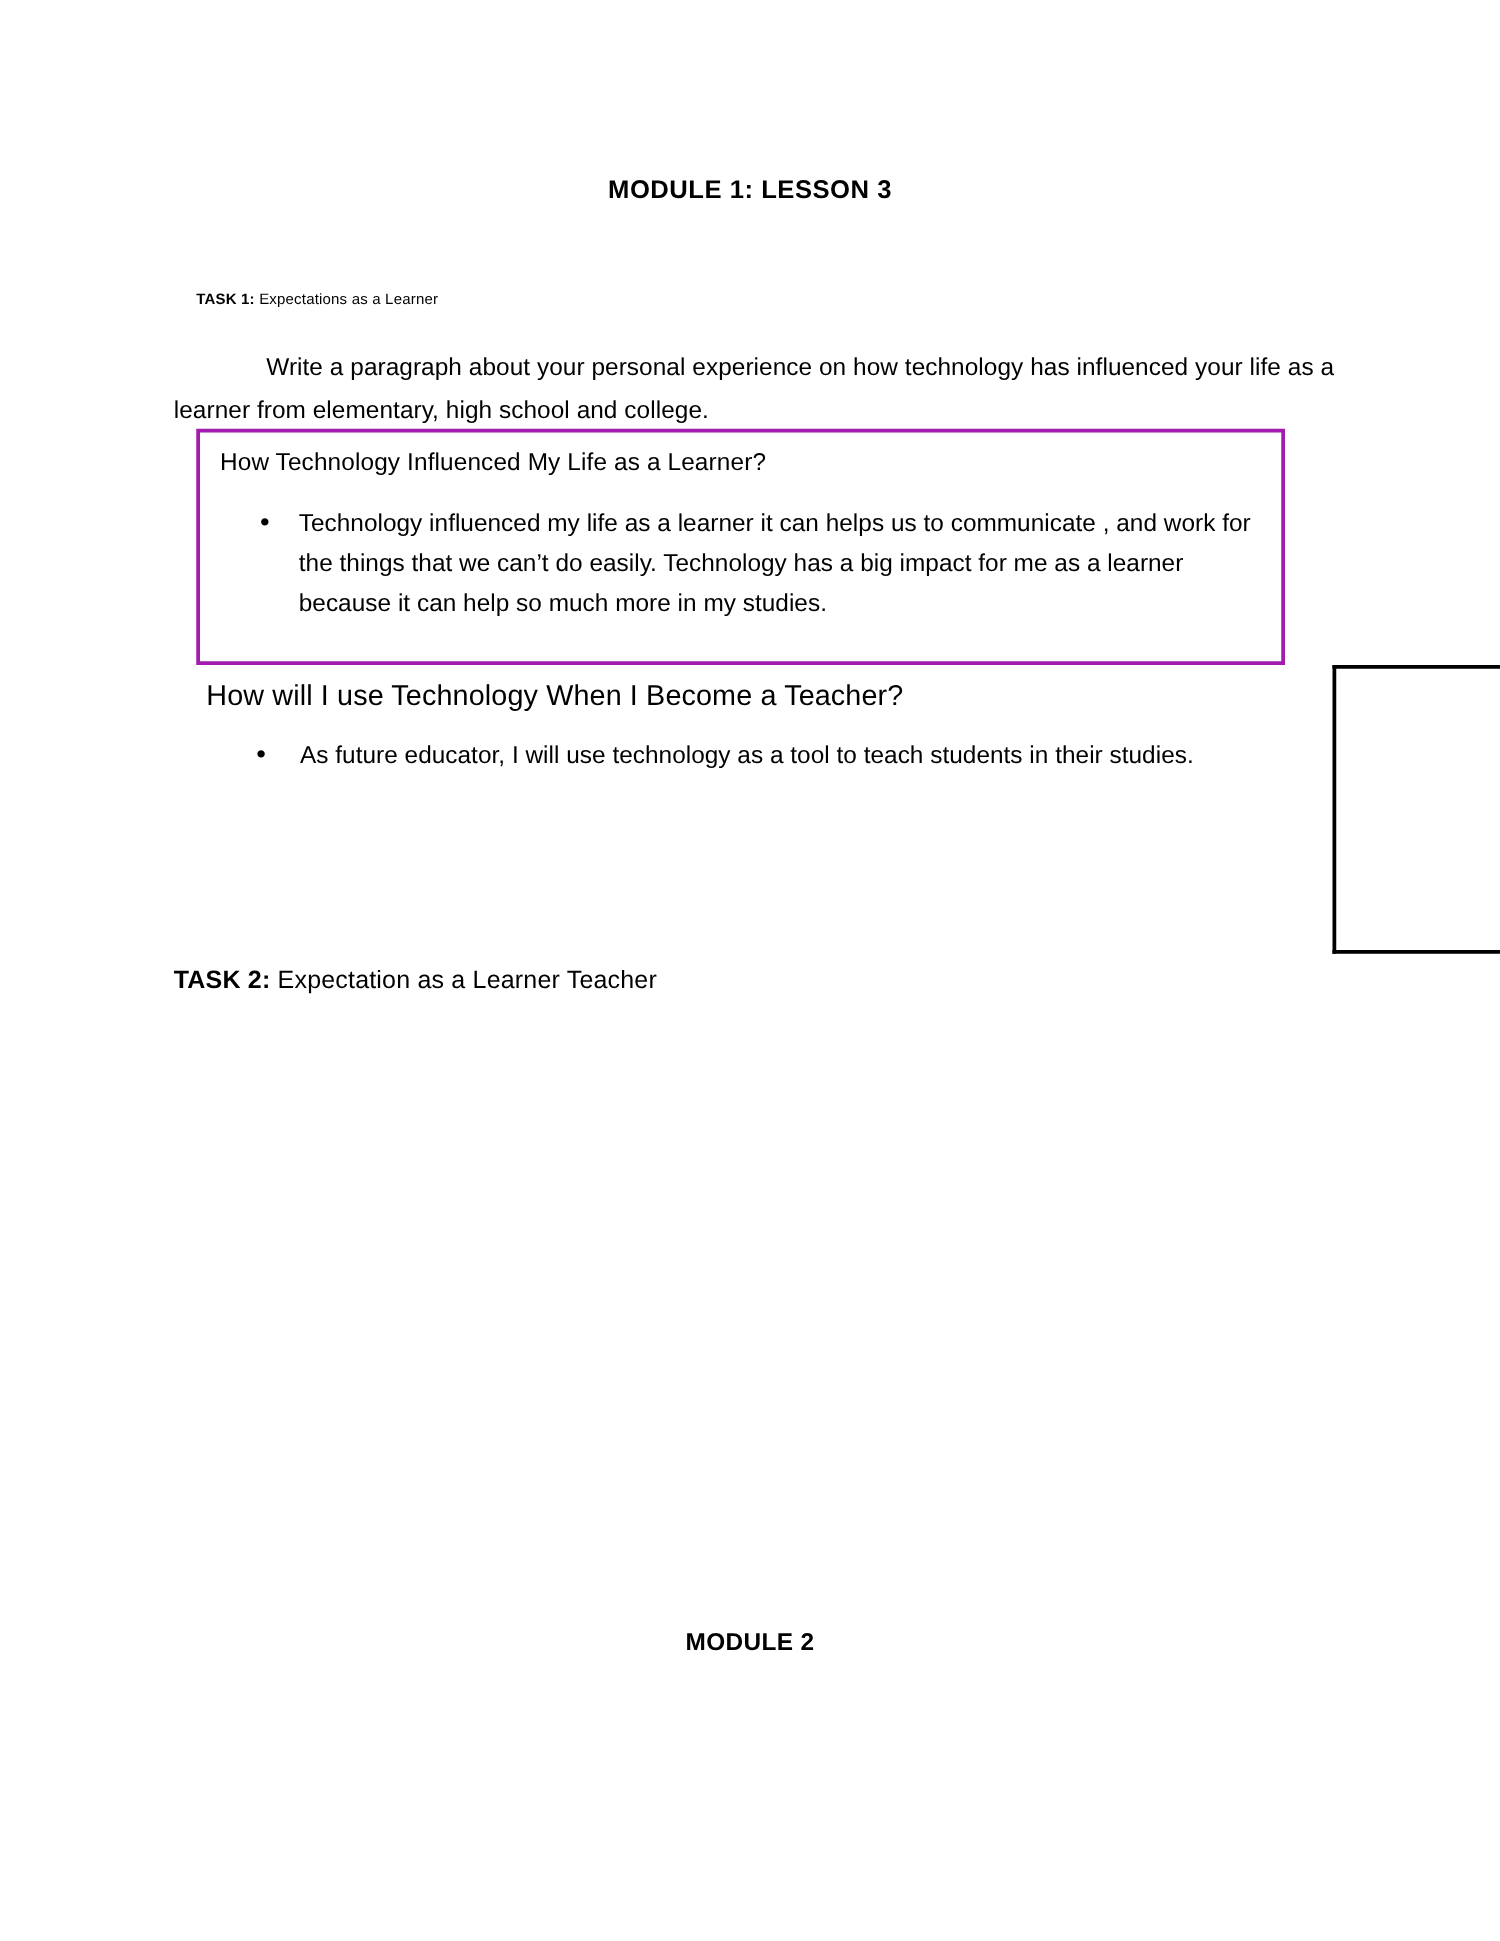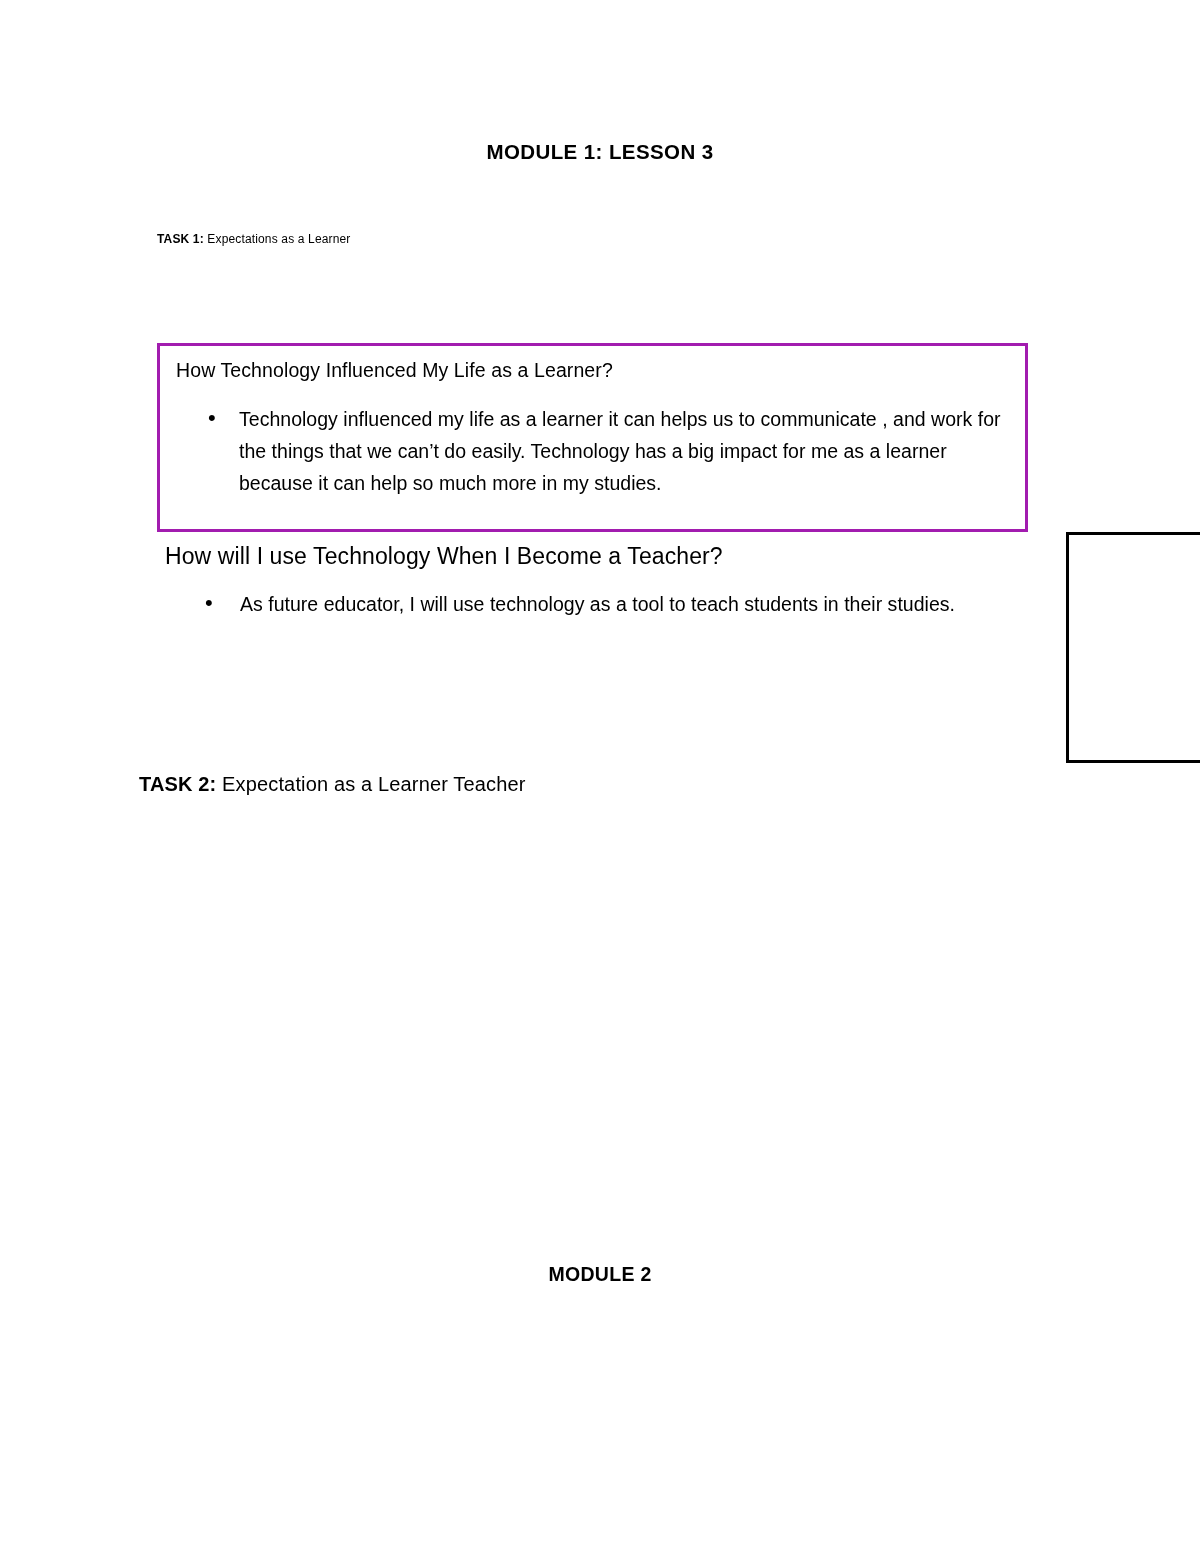--- a/index.html
+++ b/index.html
@@ -149,39 +149,40 @@
     white-space: nowrap;
   }
   .task2-heading .tk-label {
     font-weight: 700;
   }
 
   
   .doc-footer {
     position: absolute;
     left: 0;
-    top: 1263px;
+    top: 1303px;
     width: 1200px;
     text-align: center;
     font-size: 19.5px;
     font-weight: 700;
     letter-spacing: 0.3px;
   }
 </style>
 </head>
 <body>
 
 <div class="page">
 
   <div class="doc-title">MODULE 1: LESSON 3</div>
 
   <div class="task1-heading">
     <span class="tk-label">TASK 1:</span><span> Expectations as a Learner</span>
   </div>
 
+  <div class="intro-paragraph">Write a paragraph about your personal experience on how technology has influenced your life as a learner from elementary, high school and college.</div>
 
   <div class="answer-box">
     <div class="box-heading">How Technology Influenced My Life as a Learner?</div>
     <div class="bullet-row bullet-in-box">
       <span class="bullet-dot">•</span>
       <span class="bullet-text">Technology influenced my life as a learner it can helps us to communicate , and work for the things that we can’t  do easily. Technology has a big impact for me as a learner because it can help so much more in my studies.</span>
     </div>
   </div>
 
   <div class="second-heading">How will I use Technology When I Become a Teacher?</div>

